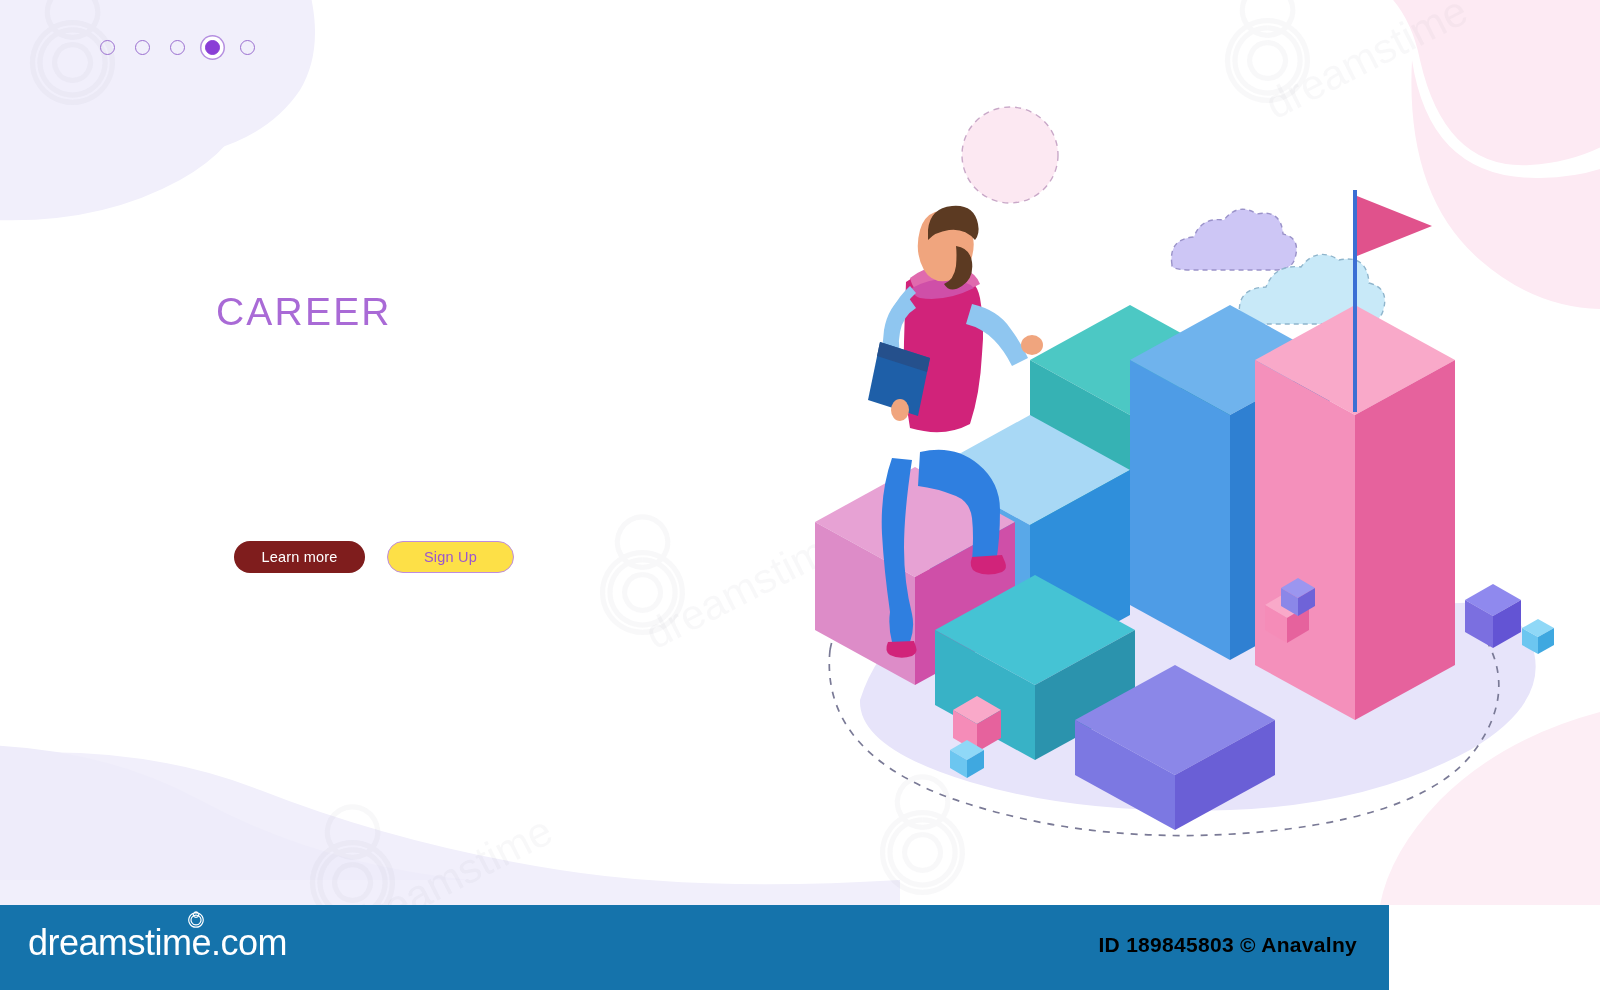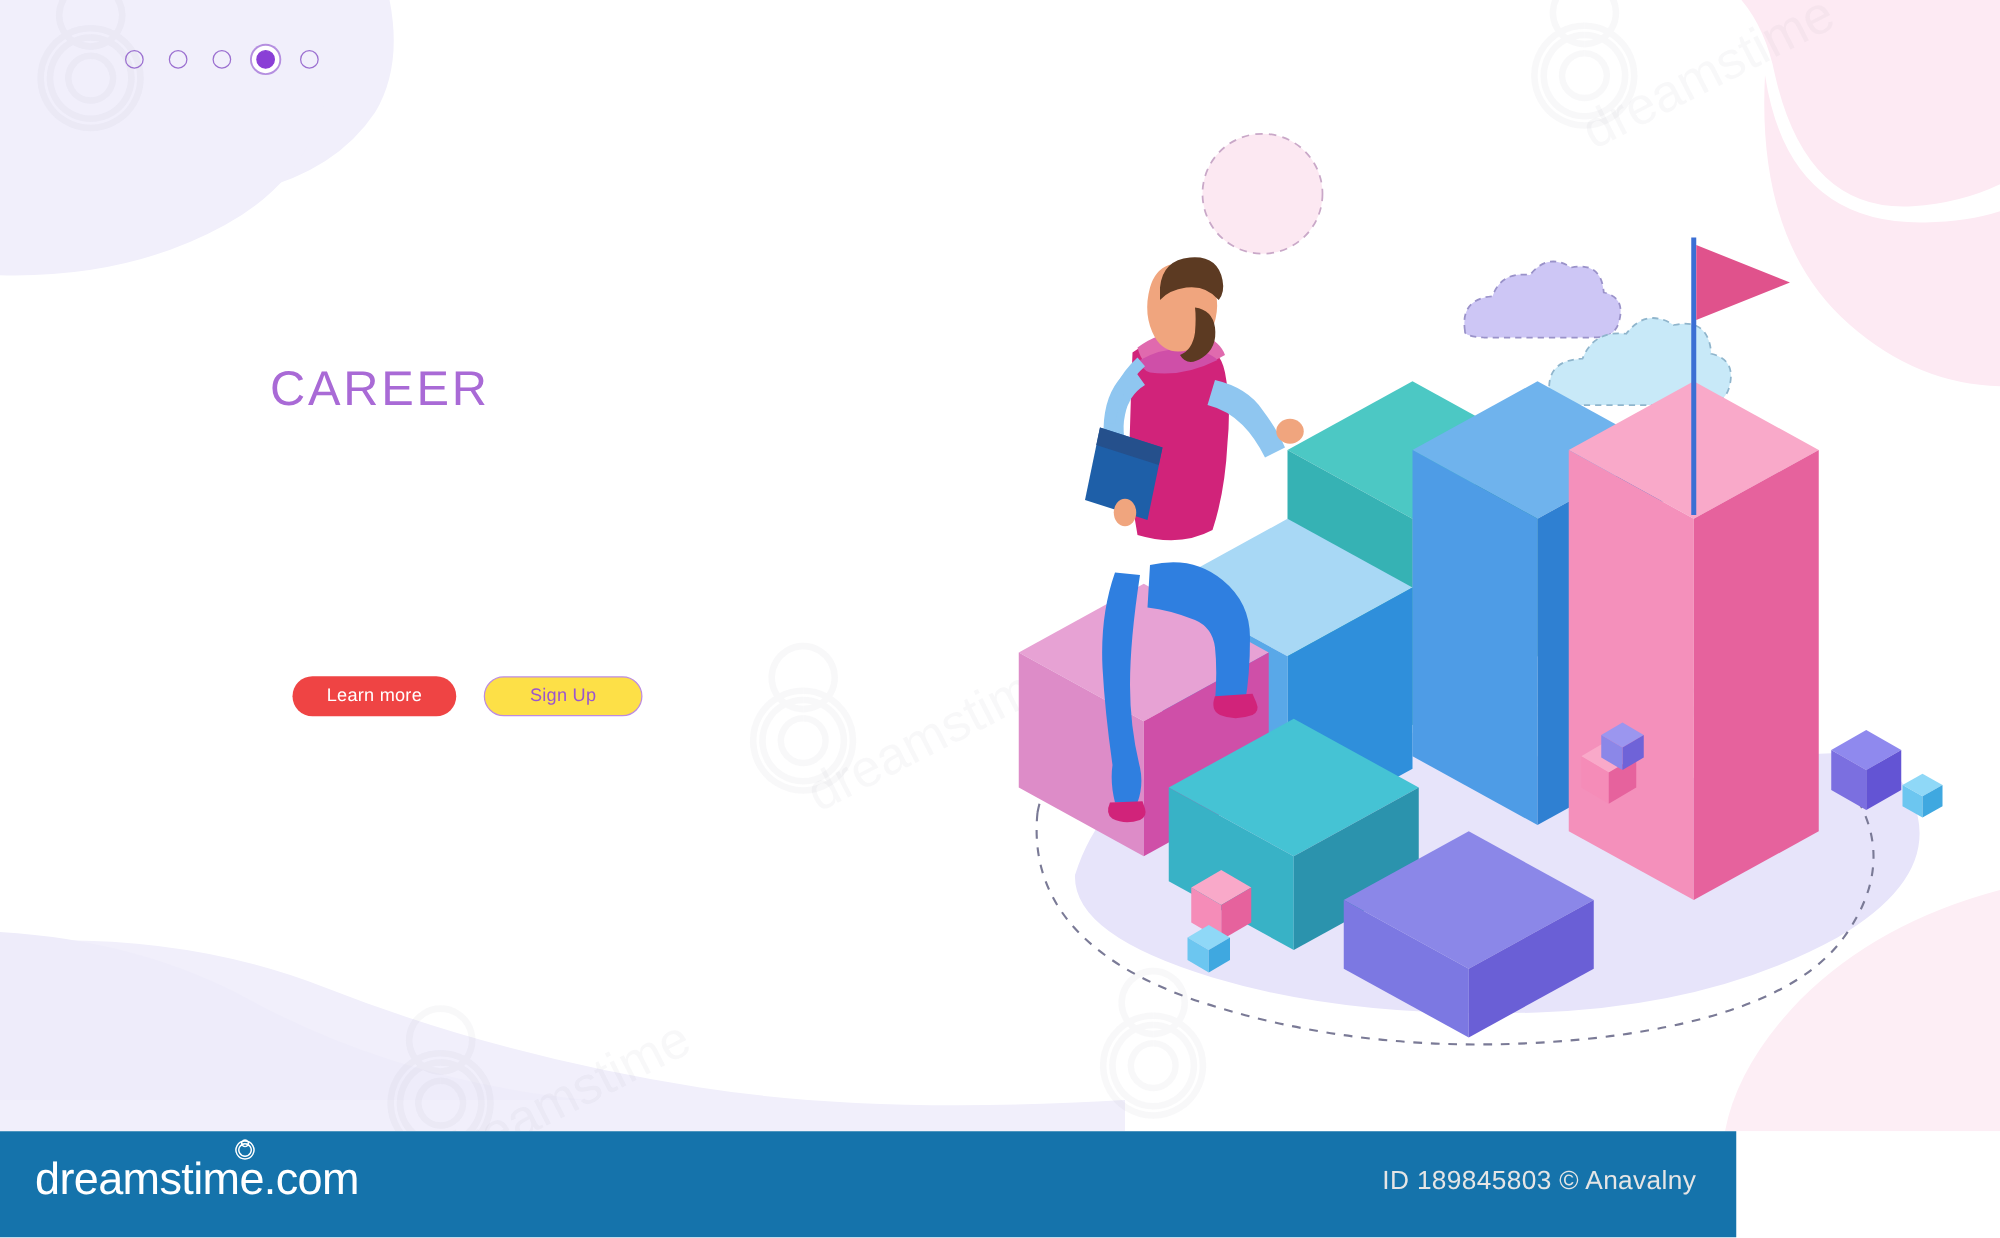--- a/index.html
+++ b/index.html
@@ -91,21 +91,21 @@
   
   #buttons {
     position: absolute;
     left: 234px;
     top: 541px;
     display: flex;
     gap: 22px;
     align-items: center;
   }
   #btn-learn {
-    background: #ef4444;
+    background: #7f1d1d;
     color: #ffffff;
     border: none;
     border-radius: 19px;
     width: 131px;
     height: 32px;
     font-size: 14.5px;
     font-family: "Liberation Sans", sans-serif;
     cursor: pointer;
     letter-spacing: 0.2px;
   }
@@ -154,23 +154,23 @@
     position: absolute;
     left: 187px;
     top: 6px;
     width: 18px;
     height: 18px;
   }
   #credit {
     position: absolute;
     right: 32px;
     top: 28px;
-    color: #e5e5e5;
+    color: #000000;
     font-size: 21px;
-    font-weight: normal;
+    font-weight: bold;
     letter-spacing: 0.3px;
   }
 </style>
 </head>
 <body>
 
 <div id="stage">
 
   <svg class="bg-layer" viewBox="0 0 1600 905" preserveAspectRatio="none">
 

